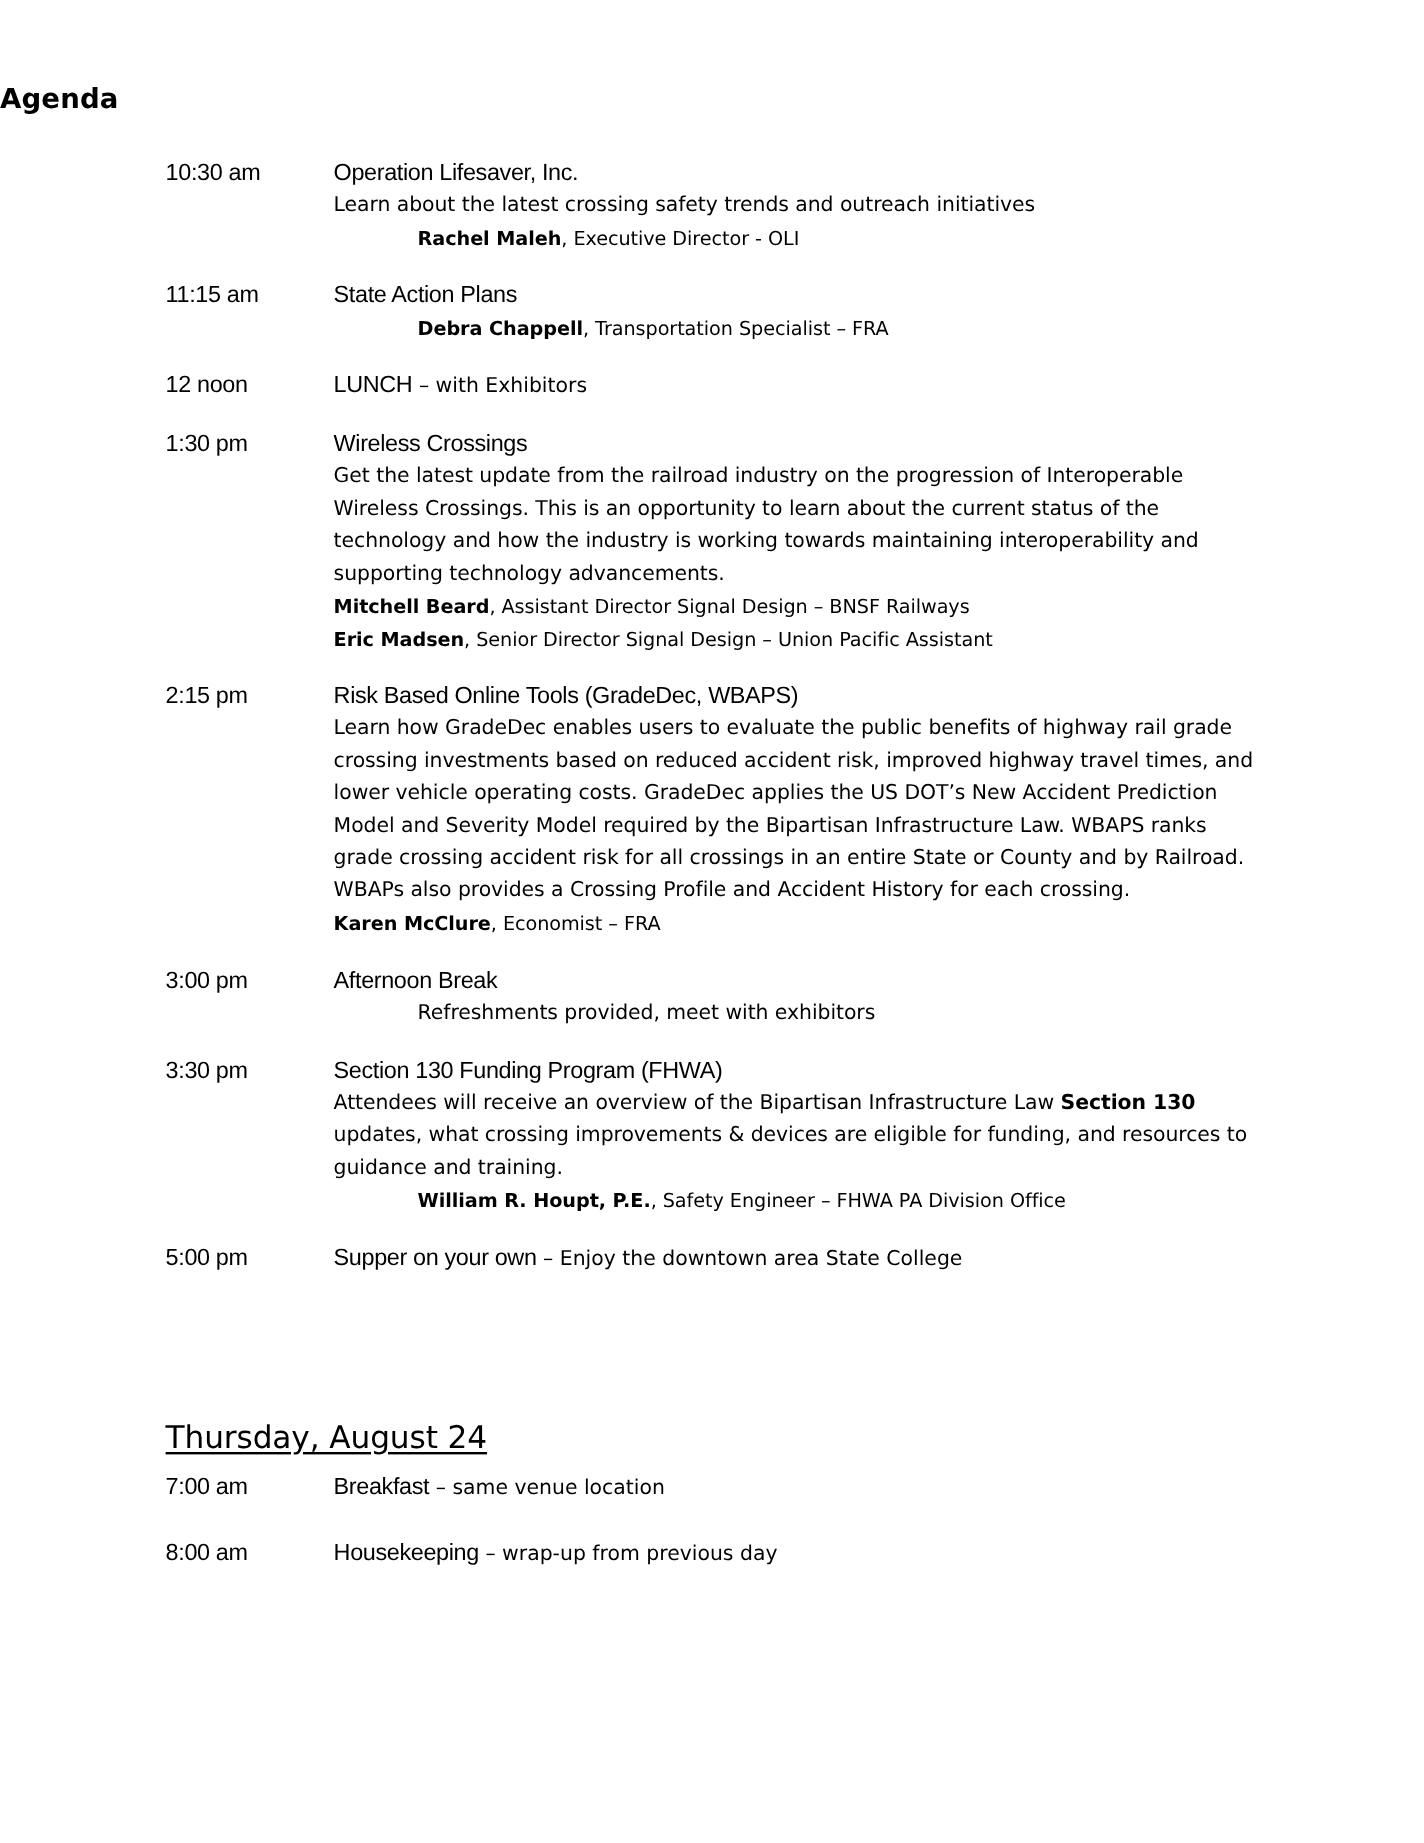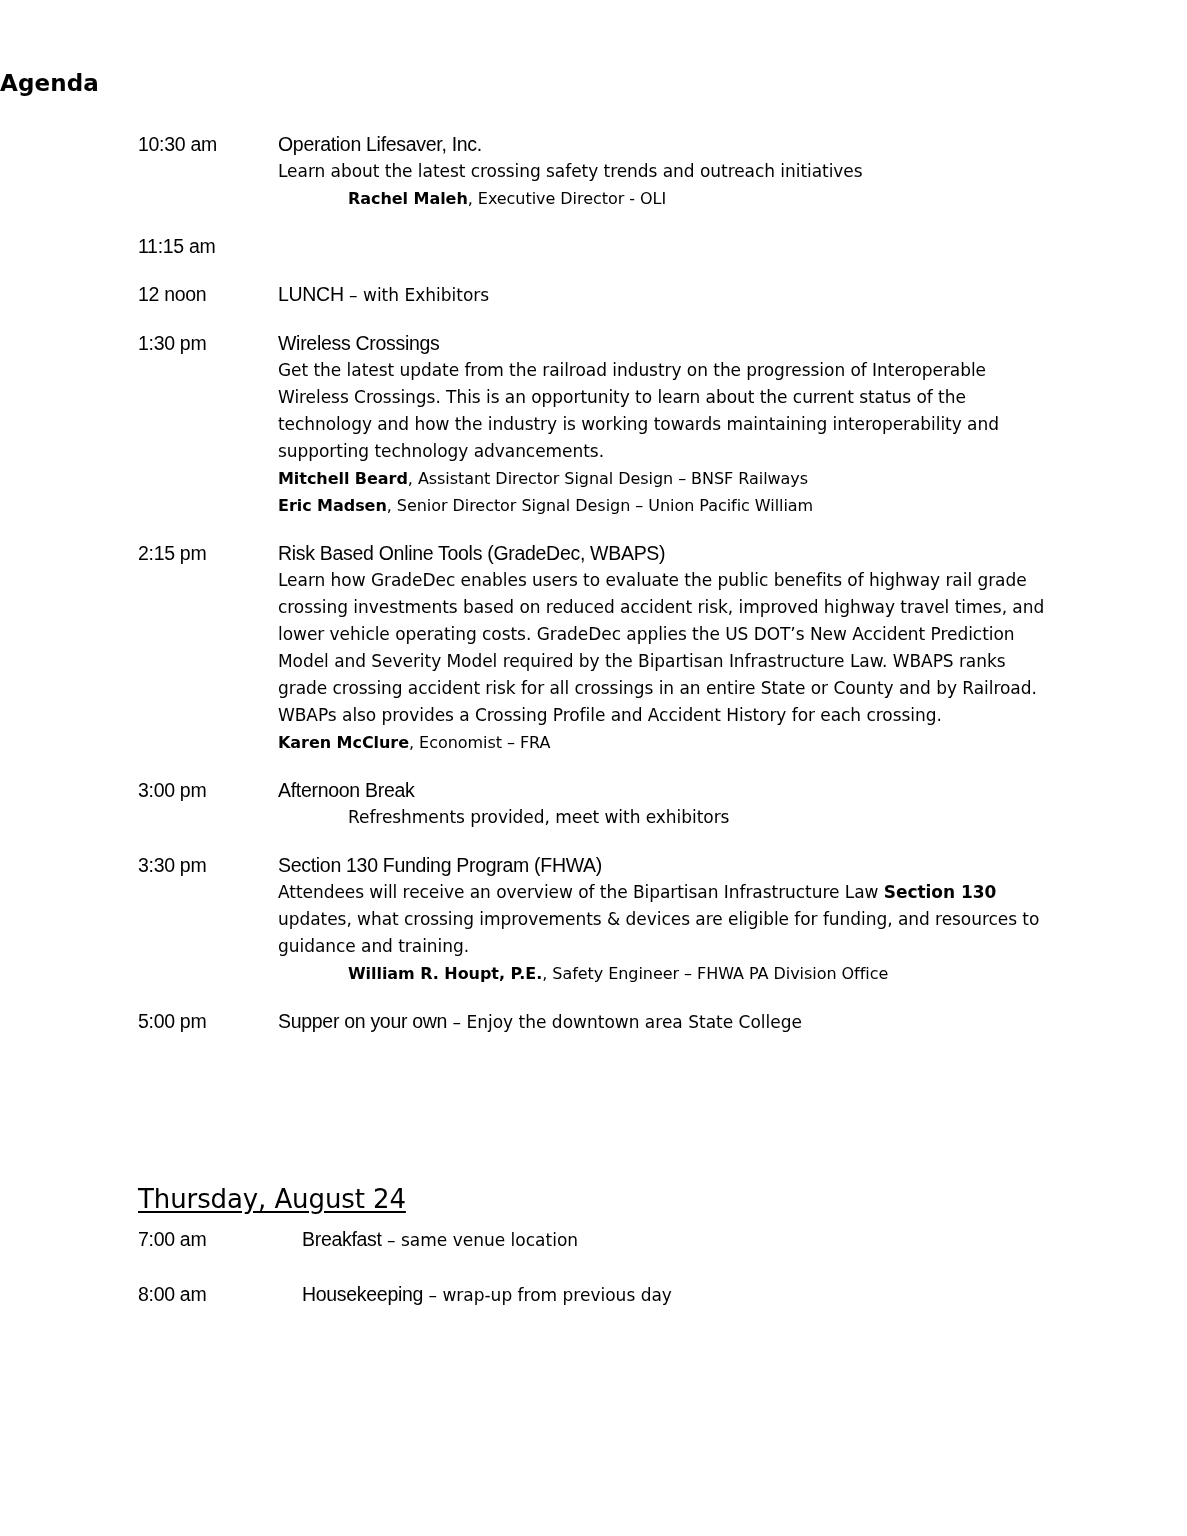--- a/index.html
+++ b/index.html
@@ -107,21 +107,21 @@
     text-underline-offset: 3px;
     letter-spacing: -0.1px;
   }
 
   .day-list {
     position: absolute;
     left: 138px;
     top: 1226px;
     width: 915px;
   }
-  .day-list .entry { margin-bottom: 27px; gap: 24px; }
+  .day-list .entry { margin-bottom: 27px; }
 </style>
 </head>
 <body>
 
 <div class="page">
 
   <div class="doc-title">Agenda</div>
 
   <div class="agenda">
 
@@ -129,36 +129,40 @@
       <div class="time-col">10:30 am</div>
       <div class="content-col">
         <div class="session-title">Operation Lifesaver, Inc.</div>
         <div class="desc">Learn about the latest crossing safety trends and outreach initiatives</div>
         <div class="speaker indent"><span class="nm">Rachel Maleh</span><span>, Executive Director - OLI</span></div>
       </div>
     </div>
 
     <div class="entry">
       <div class="time-col">11:15 am</div>
+      <div class="content-col">
+        <div class="session-title">State Action Plans</div>
+        <div class="speaker indent"><span class="nm">Debra Chappell</span><span>, Transportation Specialist – FRA</span></div>
+      </div>
     </div>
 
     <div class="entry">
       <div class="time-col">12 noon</div>
       <div class="content-col">
         <div class="session-title"><span>LUNCH</span><span class="tail"> – with Exhibitors</span></div>
       </div>
     </div>
 
     <div class="entry">
       <div class="time-col">1:30 pm</div>
       <div class="content-col">
         <div class="session-title">Wireless Crossings</div>
         <div class="desc">Get the latest update from the railroad industry on the progression of Interoperable Wireless Crossings. This is an opportunity to learn about the current status of the technology and how the industry is working towards maintaining interoperability and supporting technology advancements.</div>
         <div class="speaker"><span class="nm">Mitchell Beard</span><span>, Assistant Director Signal Design – BNSF Railways</span></div>
-        <div class="speaker"><span class="nm">Eric Madsen</span><span>, Senior Director Signal Design – Union Pacific William</span></div>
+        <div class="speaker"><span class="nm">Eric Madsen</span><span>, Senior Director Signal Design – Union Pacific Assistant</span></div>
       </div>
     </div>
 
     <div class="entry">
       <div class="time-col">2:15 pm</div>
       <div class="content-col">
         <div class="session-title">Risk Based Online Tools (GradeDec, WBAPS)</div>
         <div class="desc">Learn how GradeDec enables users to evaluate the public benefits of highway rail grade crossing investments based on reduced accident risk, improved highway travel times, and lower vehicle operating costs. GradeDec applies the US DOT’s New Accident Prediction Model and Severity Model required by the Bipartisan Infrastructure Law. WBAPS ranks grade crossing accident risk for all crossings in an entire State or County and by Railroad.  WBAPs also provides a Crossing Profile and Accident History for each crossing.</div>
         <div class="speaker"><span class="nm">Karen McClure</span><span>, Economist – FRA</span></div>
       </div>

